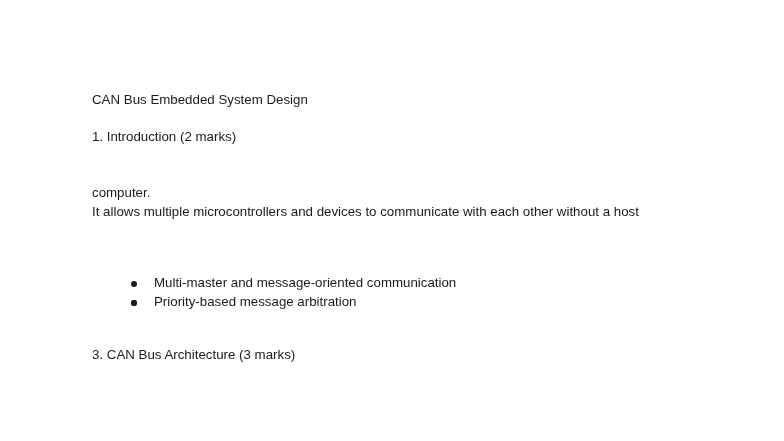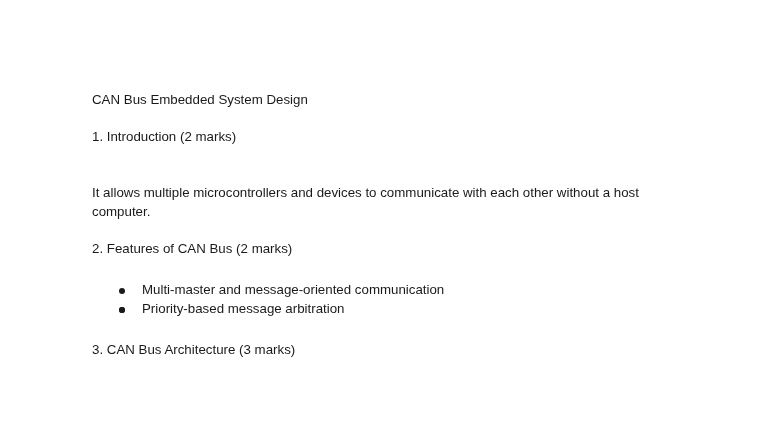--- a/index.html
+++ b/index.html
@@ -24,21 +24,21 @@
     }
     .line {
       line-height: 18.6px;
       white-space: nowrap;
     }
     .gap {
       height: 18.6px;
     }
     ul.bullets {
       list-style: none;
-      margin: 4px;
+      margin: 16px;
       padding: 0;
     }
     ul.bullets li {
       position: relative;
       padding-left: 46px;
       line-height: 18.6px;
       white-space: nowrap;
     }
     ul.bullets li .dot {
       position: absolute;
@@ -56,26 +56,25 @@
 <div class="page">
   <div class="line">CAN Bus Embedded System Design</div>
   <div class="gap"></div>
 
   <div class="line">1. Introduction (2 marks)</div>
   <div class="gap"></div>
 
   <div class="gap"></div>
 
   <div>
+    <div class="line">computer.</div>
     <div class="line">It allows multiple microcontrollers and devices to communicate with each other without a host</div>
-    <div class="line">computer.</div>
   </div>
   <div class="gap"></div>
 
-  <div class="line">2. Features of CAN Bus (2 marks)</div>
   <div class="gap"></div>
 
   <ul class="bullets">
     <li><span class="dot"></span><span>Multi-master and message-oriented communication</span></li>
     <li><span class="dot"></span></li>
     <li><span class="dot"></span><span>Priority-based message arbitration</span></li>
   </ul>
   <div class="gap"></div>
 
   <div class="line">3. CAN Bus Architecture (3 marks)</div>

